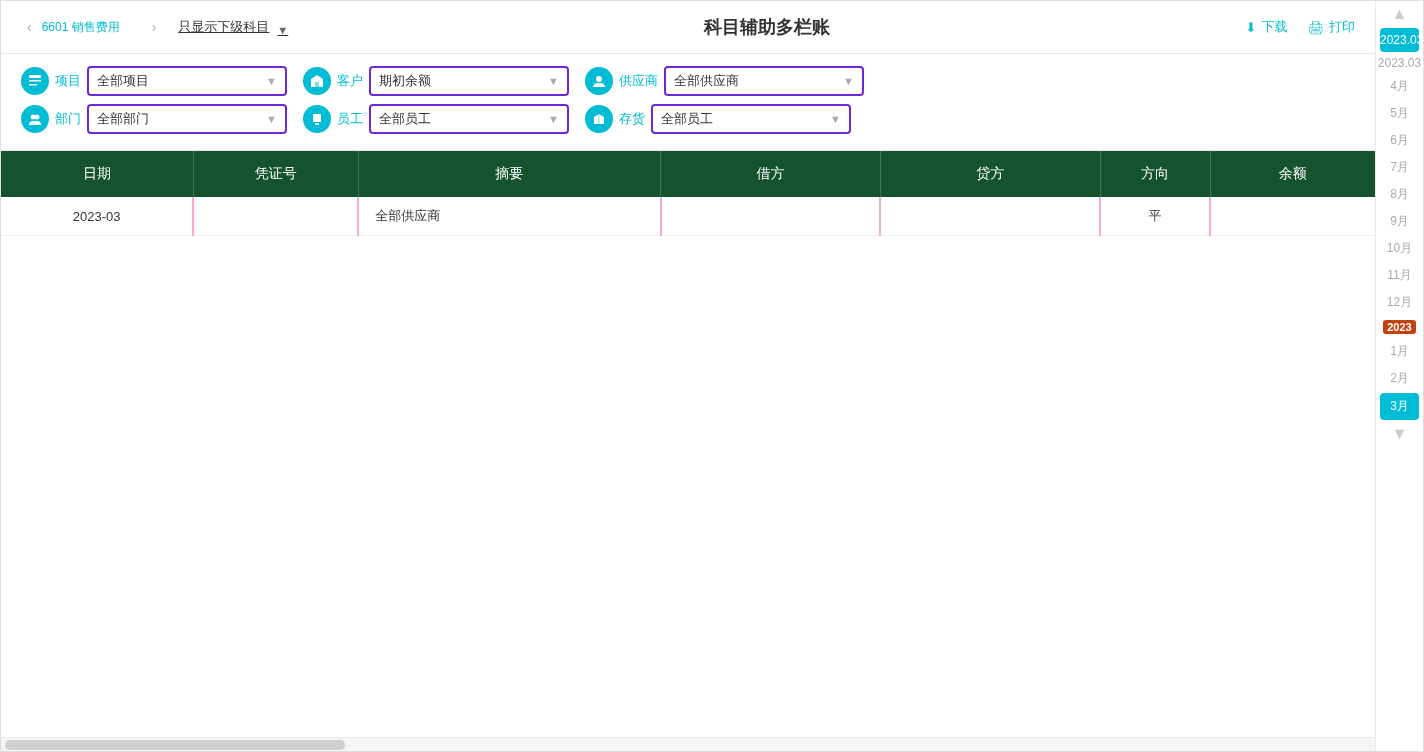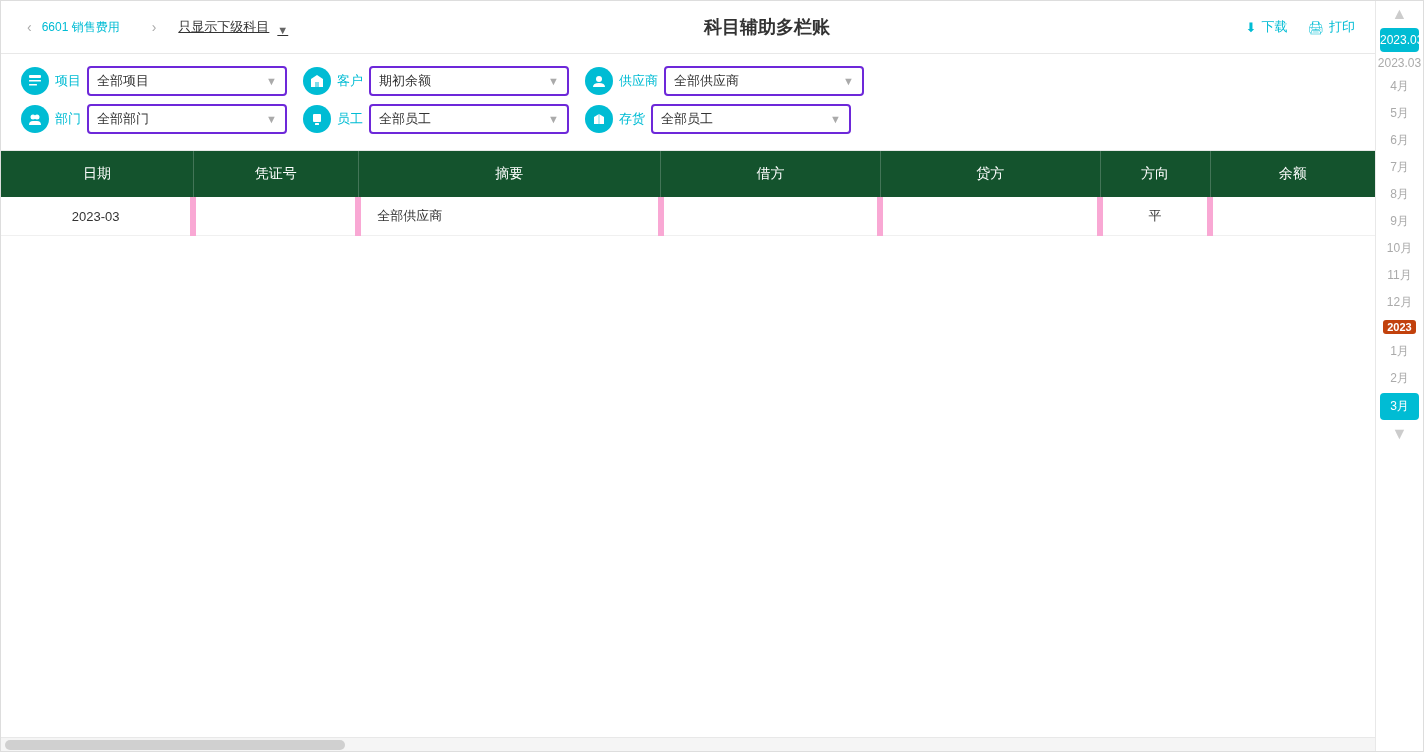--- a/index.html
+++ b/index.html
@@ -141,21 +141,21 @@
       font-size: 14px;
       padding: 14px 10px;
       text-align: center;
       border-right: 1px solid rgba(255,255,255,0.2);
     }
     .data-table thead tr th:last-child { border-right: none; }
 
     .data-table tbody tr td {
       padding: 10px 10px;
       border-bottom: 1px solid #f0f0f0;
-      border-right: 6px solid #f9a8d4;
+      border-right: 2px solid #f9a8d4;
       text-align: center;
       color: #333;
       font-size: 13px;
     }
     .data-table tbody tr td:last-child { border-right: none; }
 
     
     .timeline-sidebar {
       position: absolute;
       right: 0;

